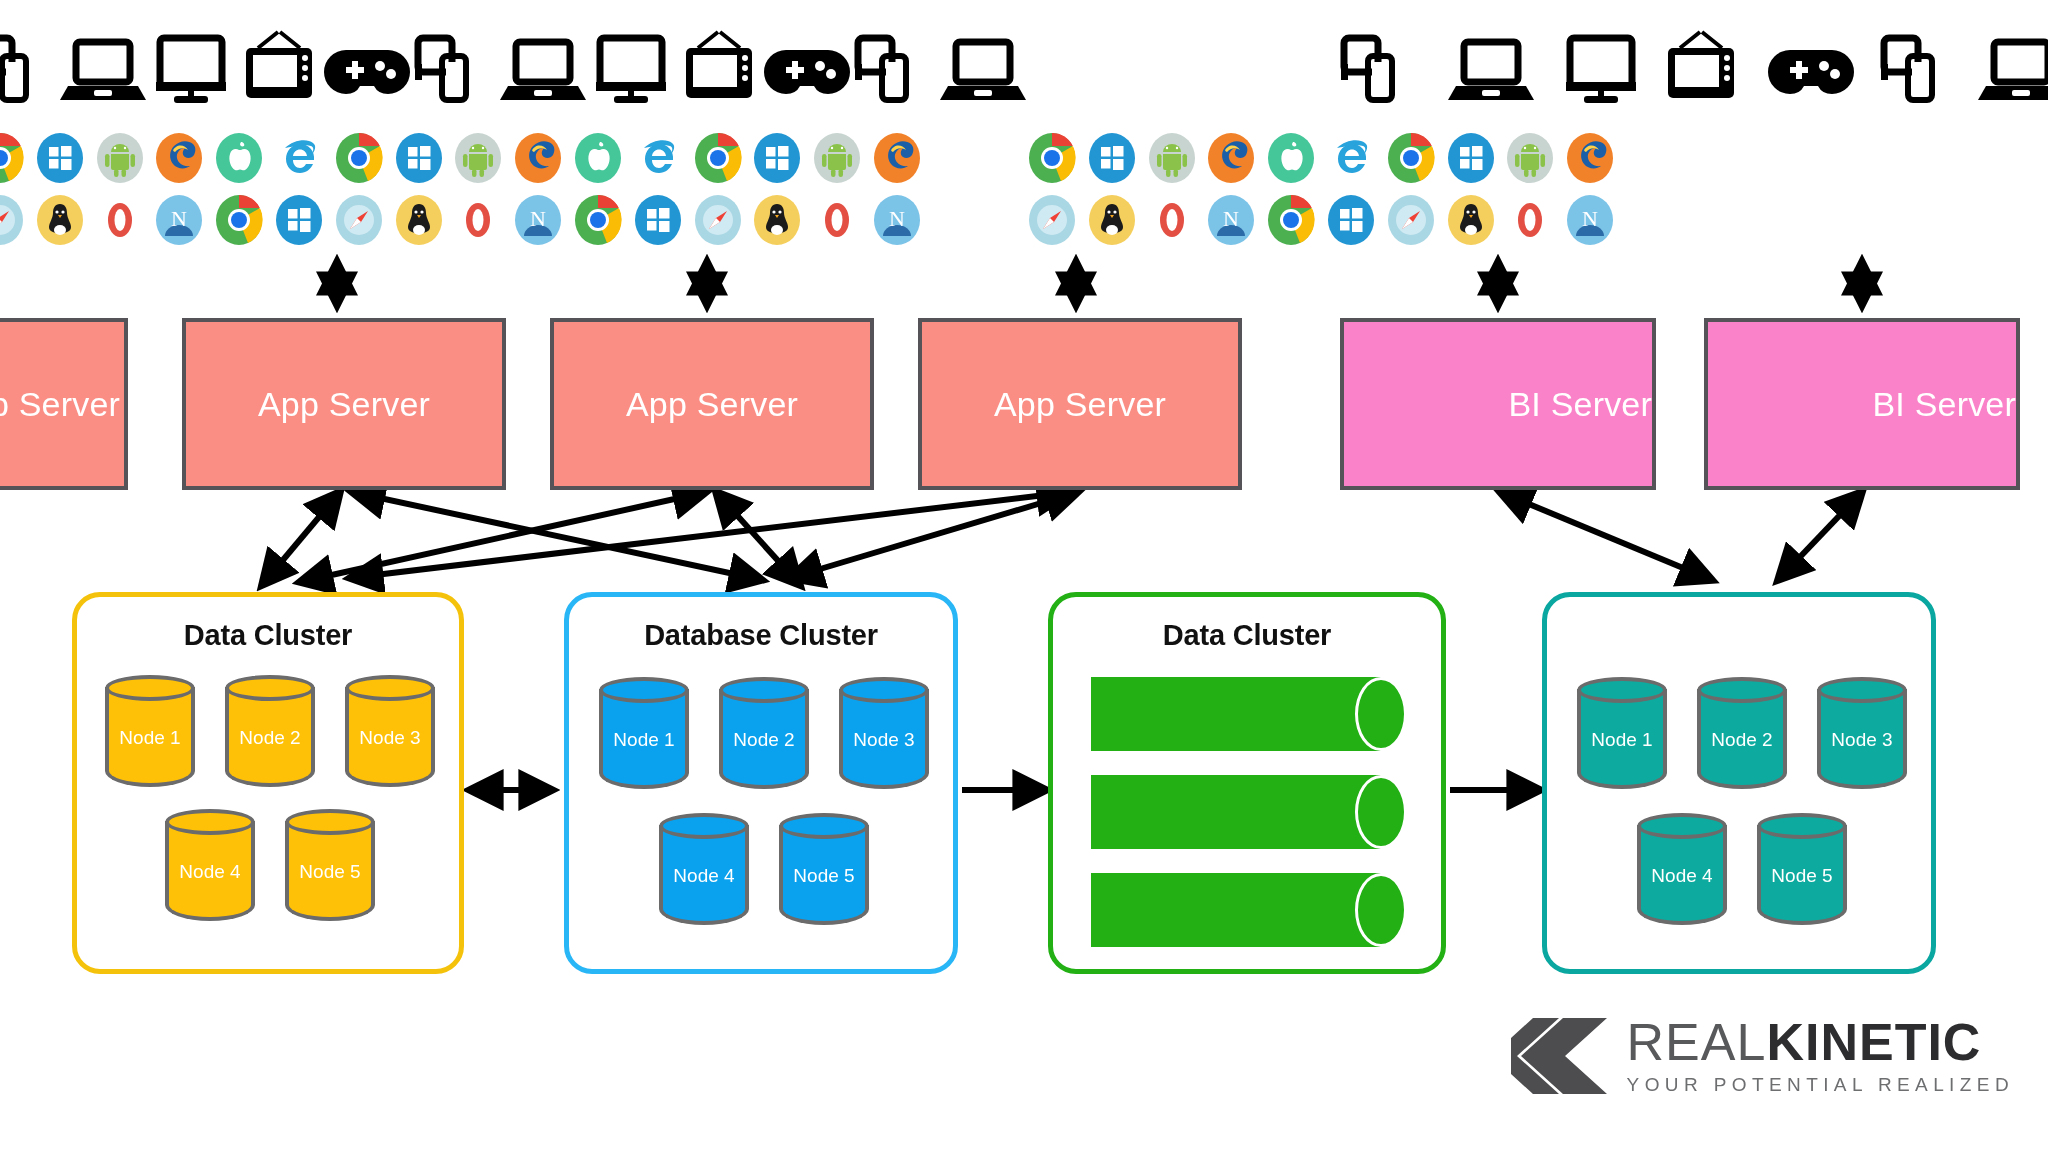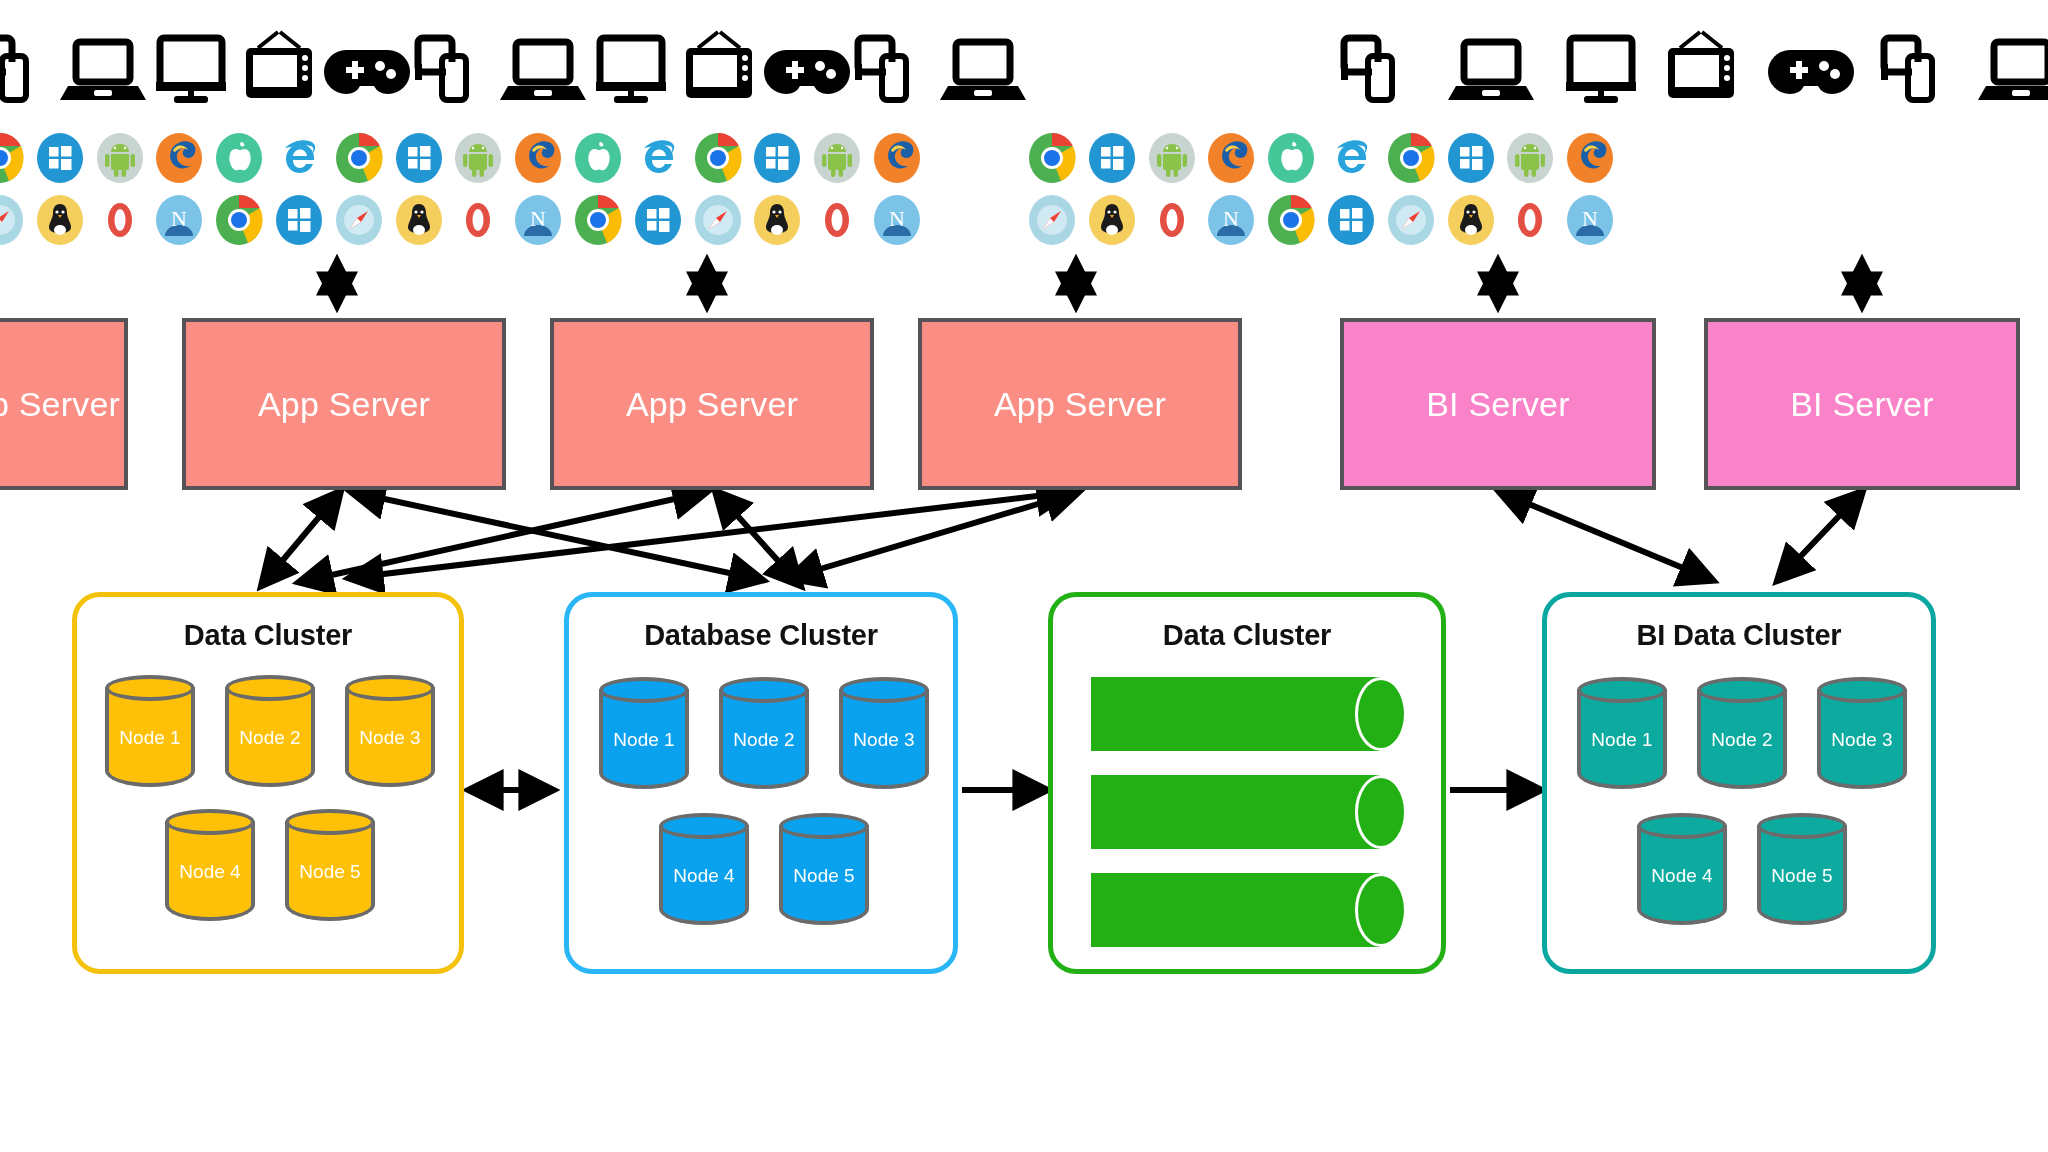--- a/index.html
+++ b/index.html
@@ -56,21 +56,21 @@
     box-sizing: border-box;
     display: flex;
     align-items: center;
     justify-content: center;
     color: #ffffff;
     font-size: 34px;
     font-weight: 400;
     letter-spacing: .2px;
   }
   .server.app { background: #fa8e85; }
-  .server.bi  { background: #fa82c8; }
+  .server.bi  { background: #fa82c8; justify-content: flex-end; }
 
   
   .cluster {
     position: absolute;
     box-sizing: border-box;
     border-radius: 28px;
     background: #ffffff;
     border-width: 5px;
     border-style: solid;
   }
@@ -958,21 +958,20 @@
         <div class="barrel"></div>
         <div class="cap"></div>
       </div>
     <div class="tube" style="left:38px;top:276px;width:316px;height:74px;">
         <div class="barrel"></div>
         <div class="cap"></div>
       </div>
   </div>
 
   <div class="cluster" style="left:1542px;top:592px;width:394px;height:382px;border-color:#0aa6a0;">
-    <div class="cluster-title" style="top:22px;">BI Data Cluster</div>
     <div class="cyl" style="left:30px;top:80px;width:90px;height:112px;">
       <div class="body" style="background:#0dab9f;"></div>
         <div class="top" style="background:#0dab9f;"></div>
       <div class="lbl">Node 1</div>
     </div>
     <div class="cyl" style="left:150px;top:80px;width:90px;height:112px;">
       <div class="body" style="background:#0dab9f;"></div>
         <div class="top" style="background:#0dab9f;"></div>
       <div class="lbl">Node 2</div>
     </div>
@@ -987,14 +986,24 @@
       <div class="lbl">Node 4</div>
     </div>
     <div class="cyl" style="left:210px;top:216px;width:90px;height:112px;">
       <div class="body" style="background:#0dab9f;"></div>
         <div class="top" style="background:#0dab9f;"></div>
       <div class="lbl">Node 5</div>
     </div>
   </div>
 
 
+  <div class="brand">
+    <svg class="brand-mark" viewBox="0 0 98 84">
+      <path d="M52 4 L96 4 L54 42 L96 80 L52 80 L10 42 Z" fill="#4d4d4f"></path>
+      <path d="M22 4 L48 4 L6 42 L48 80 L22 80 L-20 42 Z" fill="#4d4d4f"></path>
+    </svg>
+    <div class="brand-text">
+      <div class="brand-name"><span>REAL</span><b>KINETIC</b></div>
+      <div class="brand-tag">YOUR POTENTIAL REALIZED</div>
+    </div>
+  </div>
 
 </div>
 
 </body></html>

